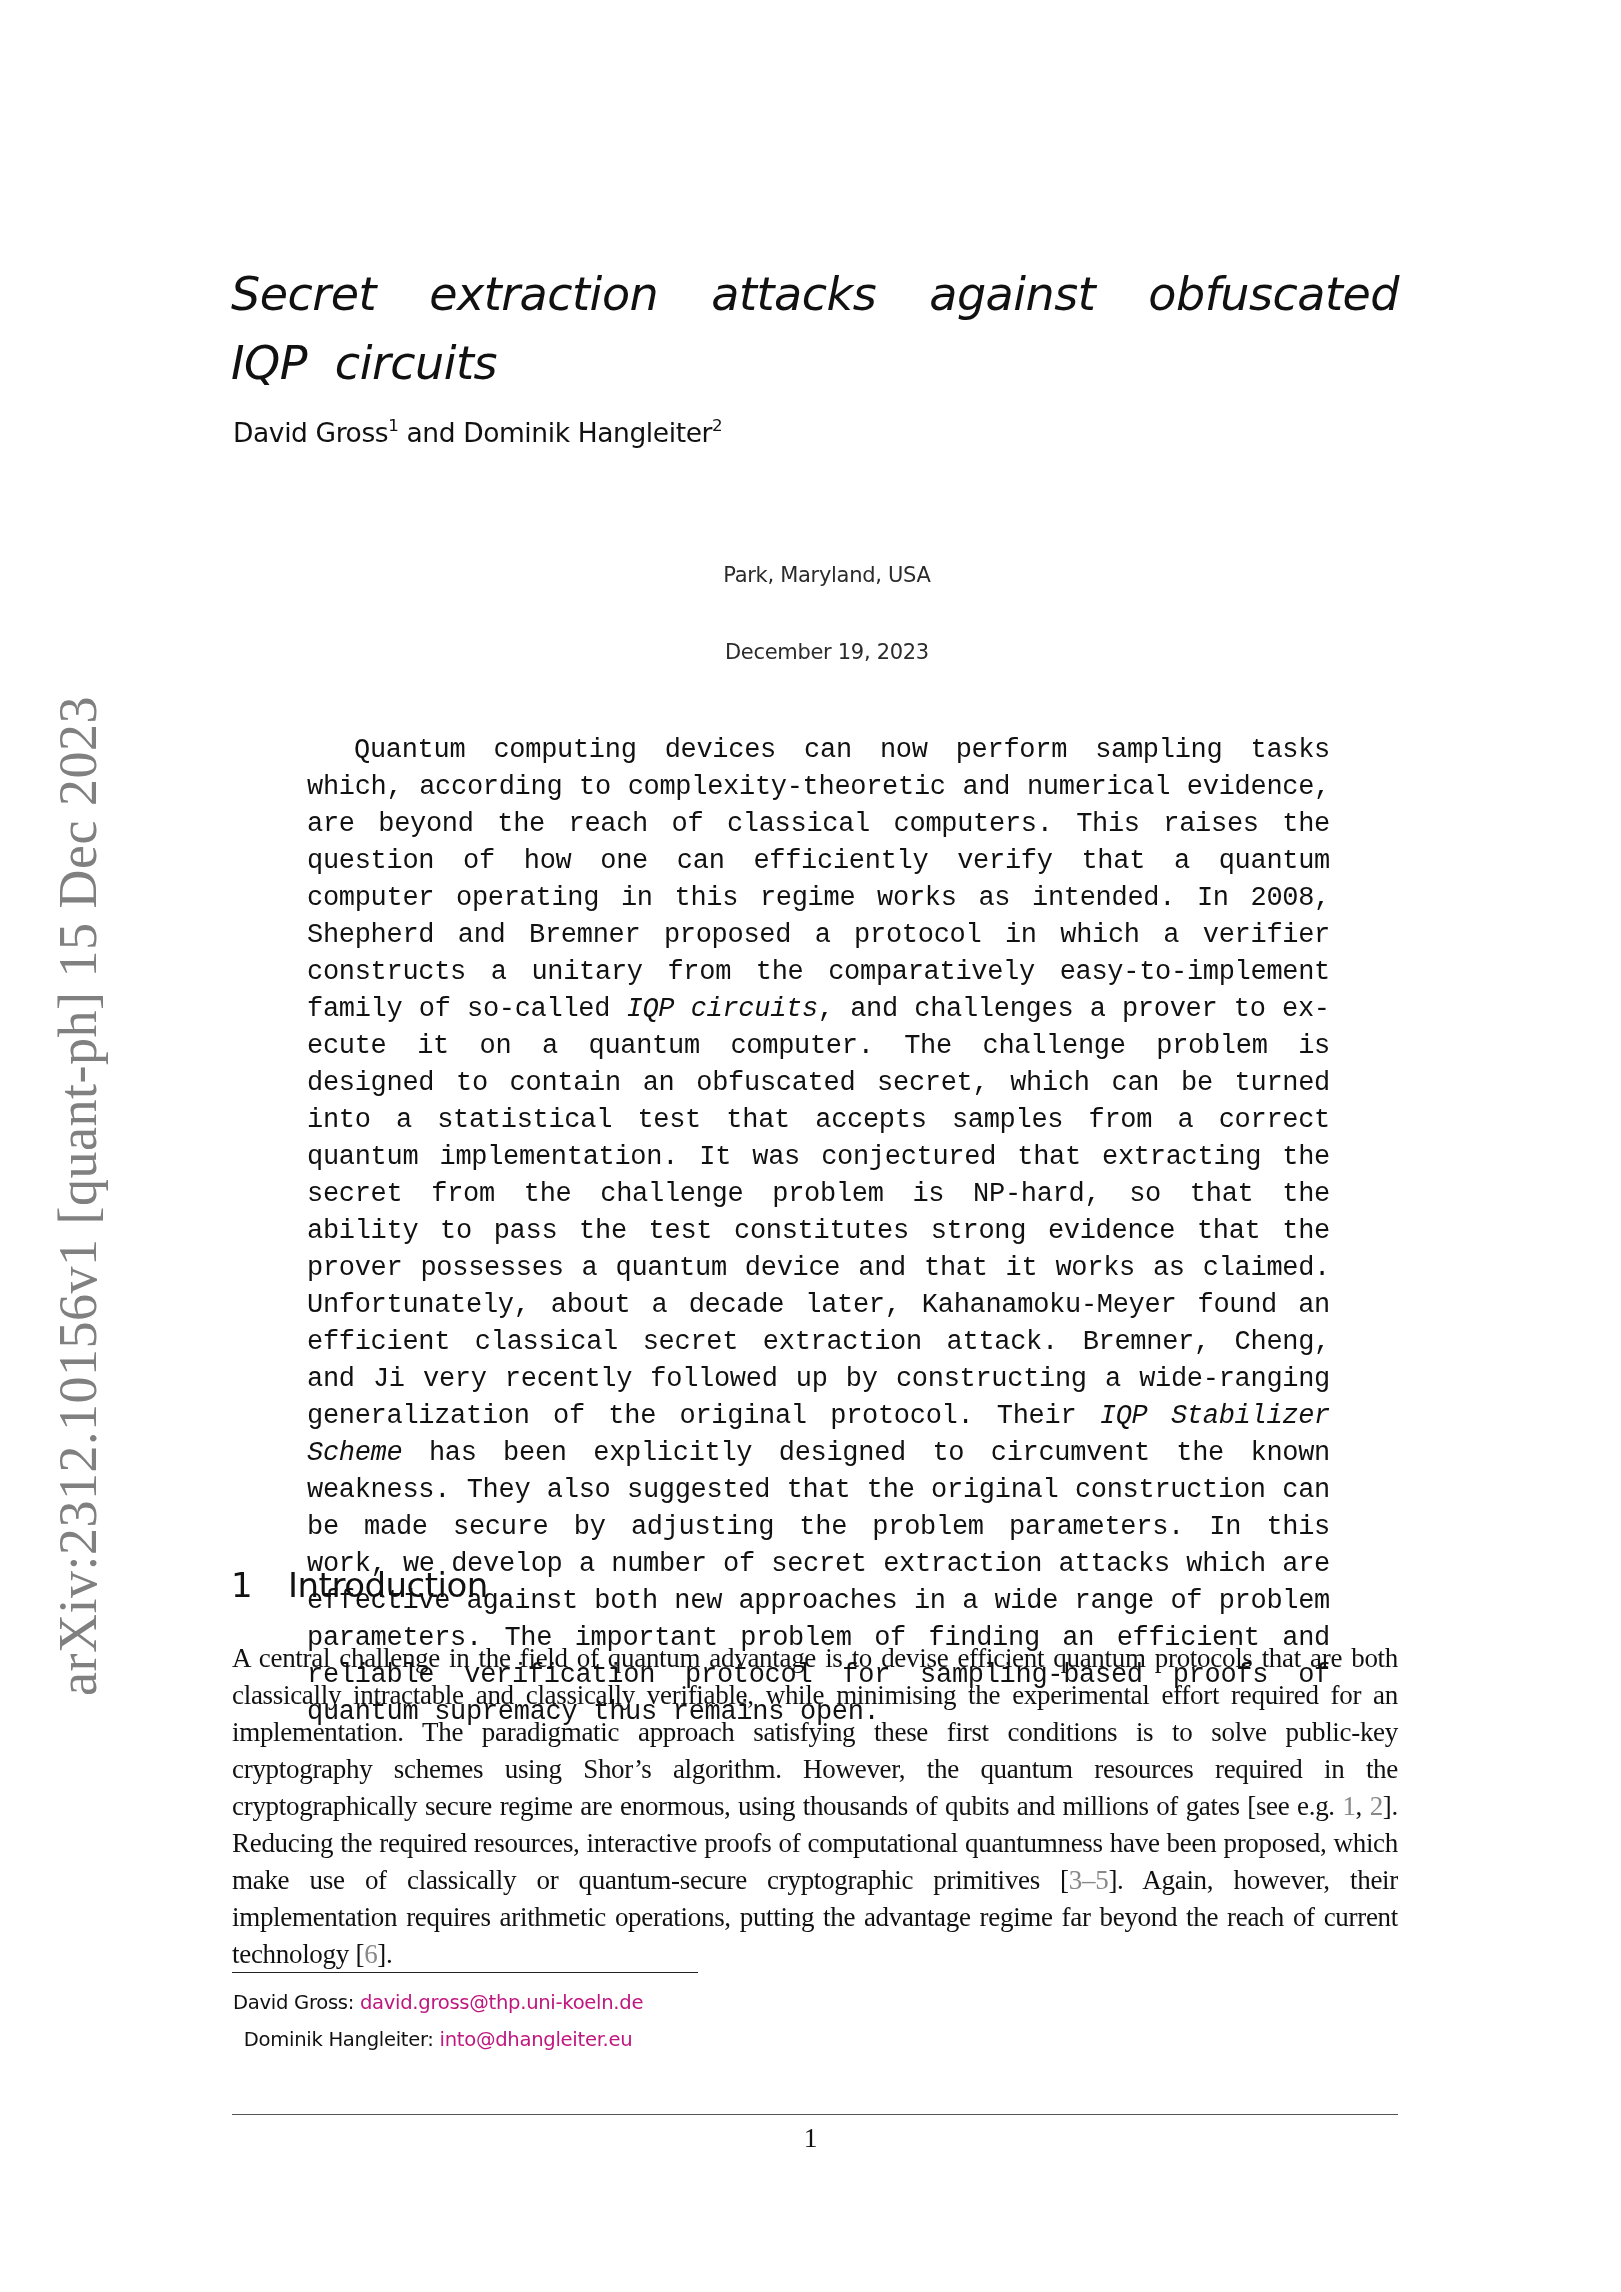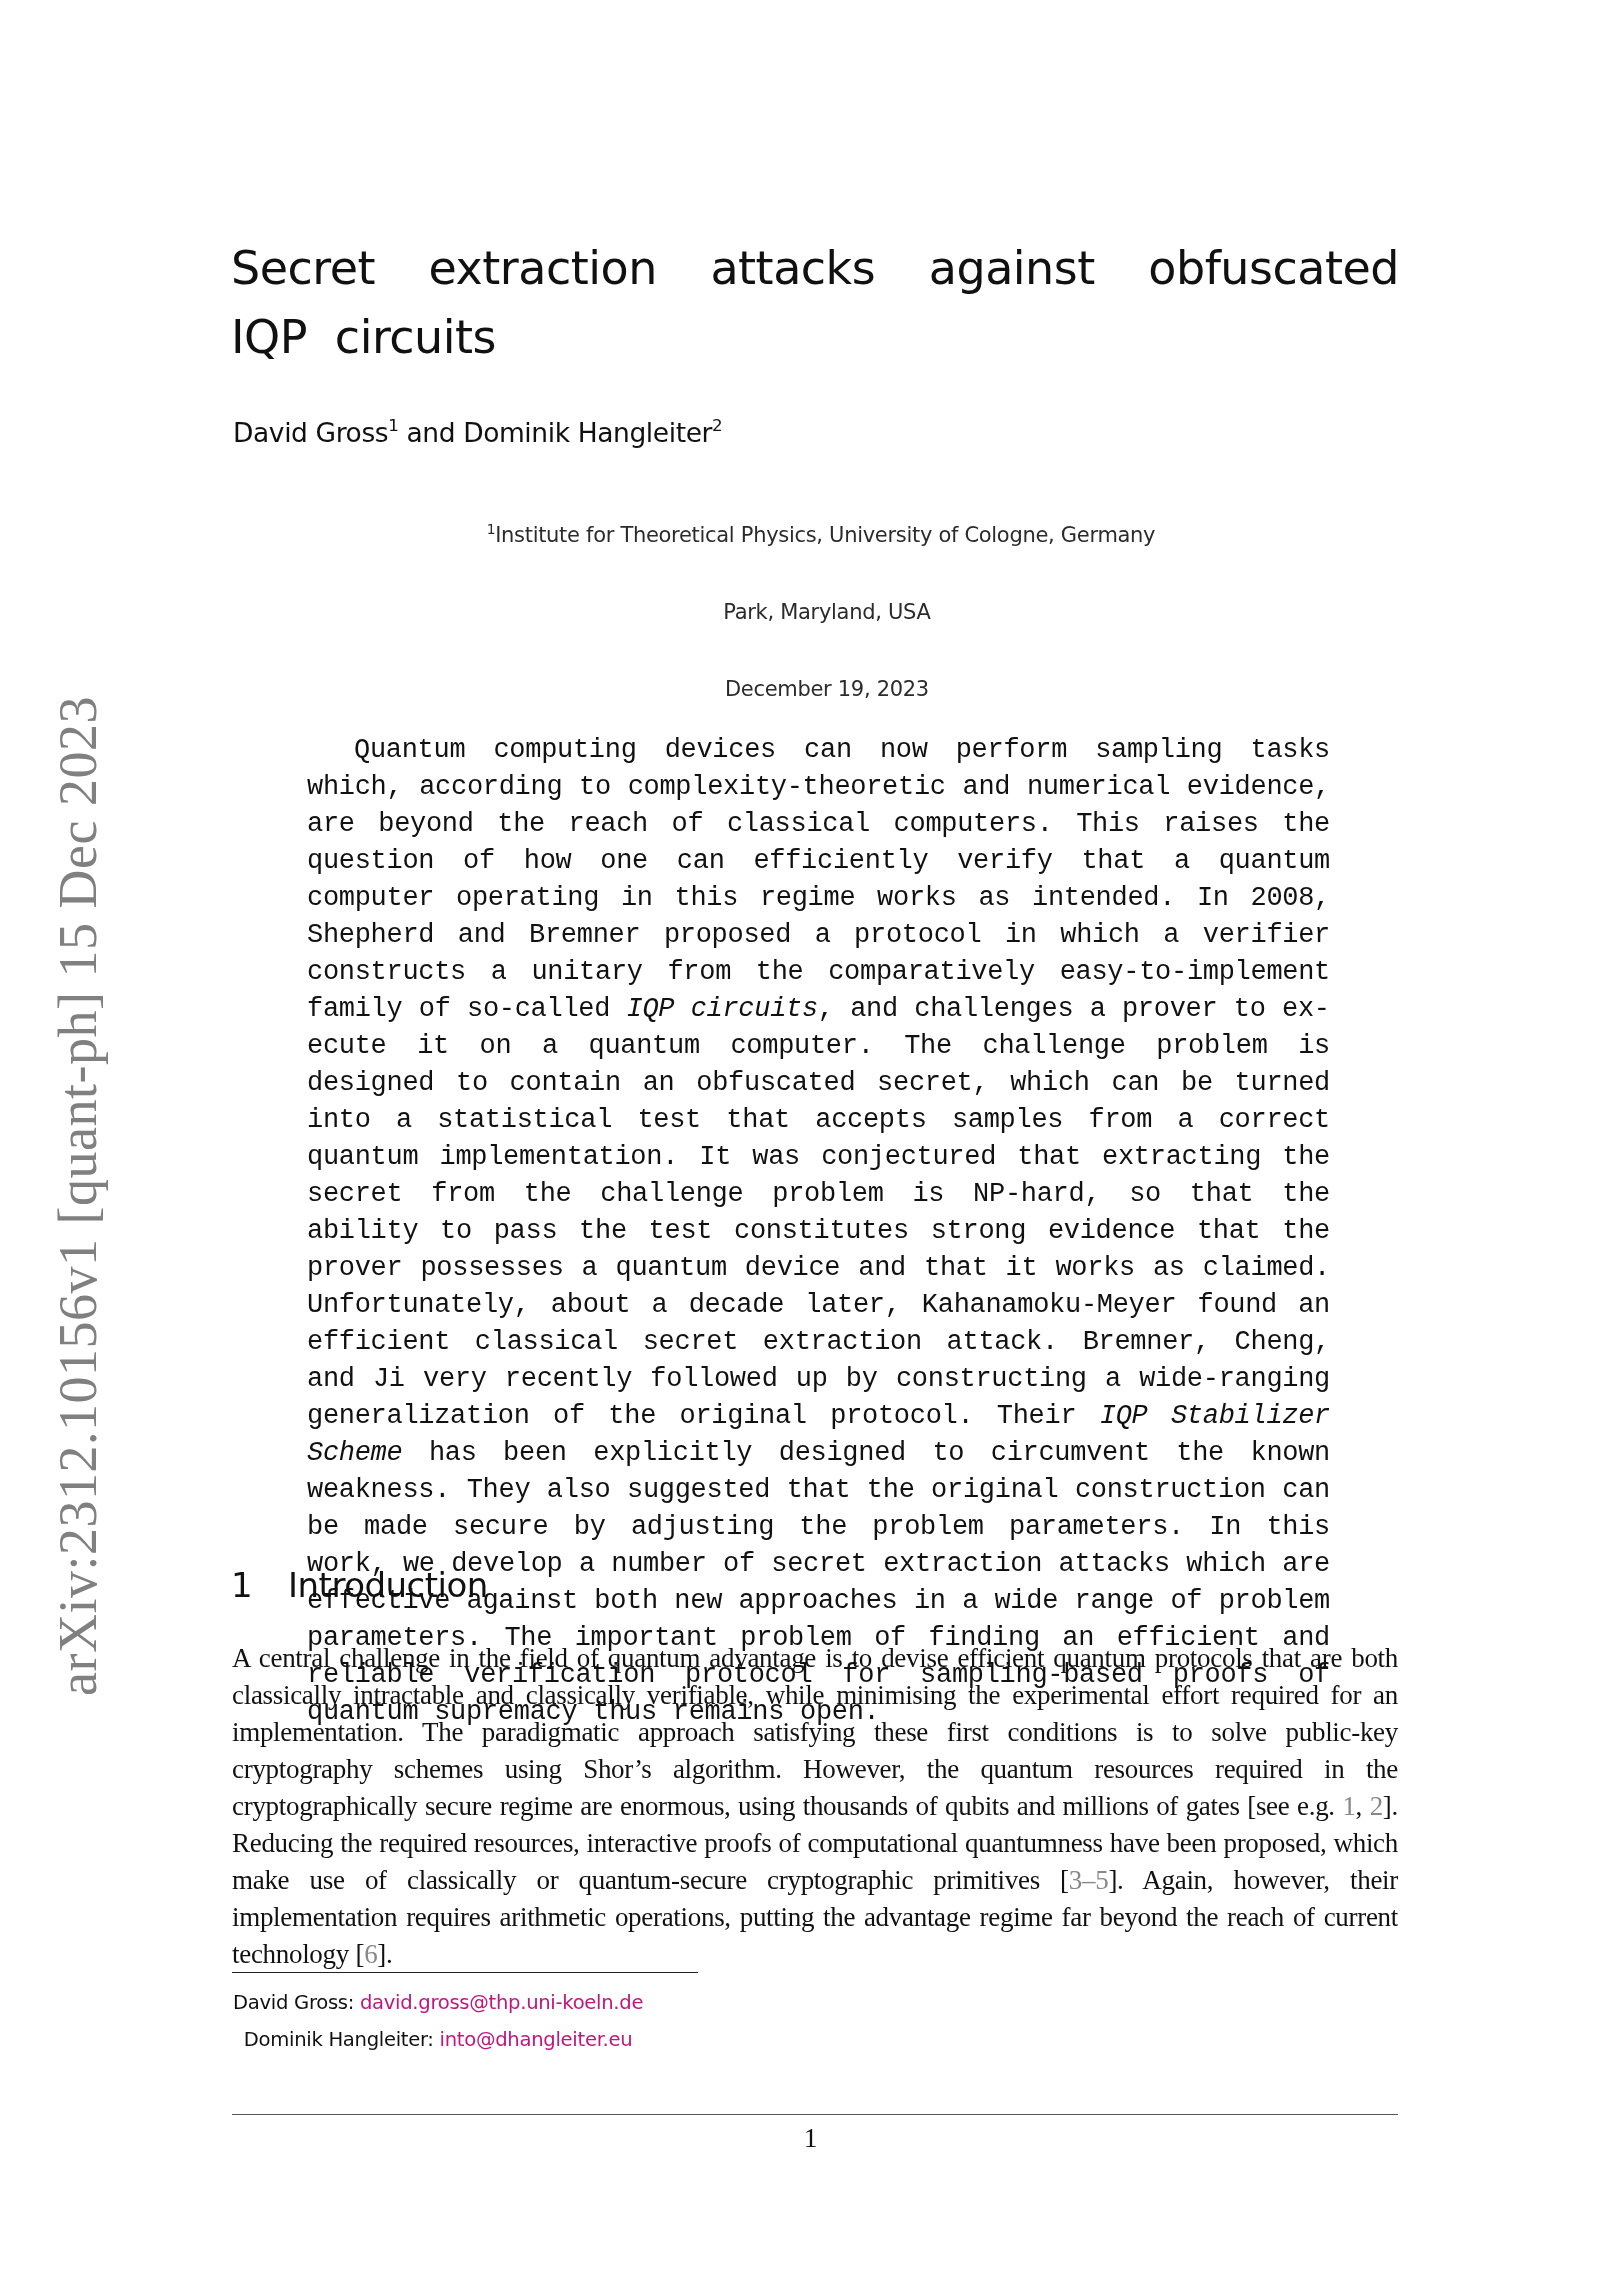--- a/index.html
+++ b/index.html
@@ -33,31 +33,32 @@
       font-family: "Liberation Serif", "DejaVu Serif", serif;
       font-size: 54px;
       color: #808080;
       letter-spacing: 0.5px;
     }
 
     
     .title {
       position: absolute;
       left: 231px;
-      top: 234px;
+      top: 260px;
       width: 1168px;
       margin: 0;
       font-family: "DejaVu Sans", "Liberation Sans", sans-serif;
       font-weight: normal;
       font-size: 46px;
       line-height: 69px;
       text-align: justify;
       text-align-last: left;
       letter-spacing: -0.5px;
       word-spacing: 13.7px;
+      font-style: italic;
     }
     .authors {
       position: absolute;
       left: 233px;
       top: 417px;
       font-size: 26.5px;
       letter-spacing: -0.4px;
     }
     .authors sup { font-size: 16.7px; vertical-align: 10.8px; line-height: 0; }
 
@@ -166,21 +167,20 @@
   <span>arXiv:2312.10156v1  [quant-ph]  15 Dec 2023</span>
 </div>
 
 <h1 class="title">Secret extraction attacks against obfuscated IQP circuits</h1>
 
 <div class="authors sans">
   <span>David Gross</span><sup>1</sup><span> and </span><span>Dominik Hangleiter</span><sup>2</sup>
 </div>
 
 <div class="affils sans">
-  <span class="aff"><sup>1</sup><span>Institute for Theoretical Physics, University of Cologne, Germany</span></span>
   <span class="aff indent">Park, Maryland, USA</span>
   <span class="aff indent">December 19, 2023</span>
 </div>
 
 <p class="abstract"><span>Quantum computing devices can now perform sampling tasks which, according to complexity-theoretic and numerical evidence, are beyond the reach of classical computers. This raises the question of how one can efficiently verify that a quantum computer operating in this regime works as intended. In 2008, Shepherd and Bremner proposed a protocol in which a verifier constructs a unitary from the comparatively easy-to-implement family of so-called </span><em>IQP circuits</em><span>, and challenges a prover to ex­ecute it on a quantum computer.  The challenge problem is designed to contain an obfuscated secret, which can be turned into a statistical test that accepts samples from a correct quantum implementation. It was conjectured that extracting the secret from the challenge problem is NP-hard, so that the ability to pass the test constitutes strong evidence that the prover possesses a quantum device and that it works as claimed. Unfortunately, about a decade later, Kahanamoku-Meyer found an efficient classical secret extraction attack.  Bremner, Cheng, and Ji very recently followed up by con­structing a wide-ranging generalization of the original protocol. Their </span><em>IQP Stabilizer Scheme</em><span> has been explicitly designed to circumvent the known weakness.  They also suggested that the original construction can be made secure by adjusting the problem parameters.  In this work, we develop a number of secret extraction attacks which are effective against both new approaches in a wide range of problem parameters. The important problem of finding an efficient and reliable verification protocol for sampling-based proofs of quantum supremacy thus remains open.</span></p>
 
 <h2 class="section-heading"><span class="num">1</span><span>Introduction</span></h2>
 
 <p class="intro"><span>A central challenge in the field of quantum advantage is to devise efficient quantum protocols that are both classically intractable and classically verifiable, while minimising the experimental effort required for an implementation.  The paradigmatic approach satisfying these first conditions is to solve public-key cryptography schemes using Shor’s algorithm.  However, the quantum resources required in the cryptographically secure regime are enormous, using thousands of qubits and mil­lions of gates [see e.g. </span><a class="cite">1</a><span>, </span><a class="cite">2</a><span>]. Reducing the required resources, interactive proofs of computational quantumness have been proposed, which make use of classically or quantum-secure cryptographic primitives [</span><a class="cite">3–5</a><span>]. Again, however, their implementation requires arithmetic operations, putting the advantage regime far beyond the reach of current technology [</span><a class="cite">6</a><span>].</span></p>
 

